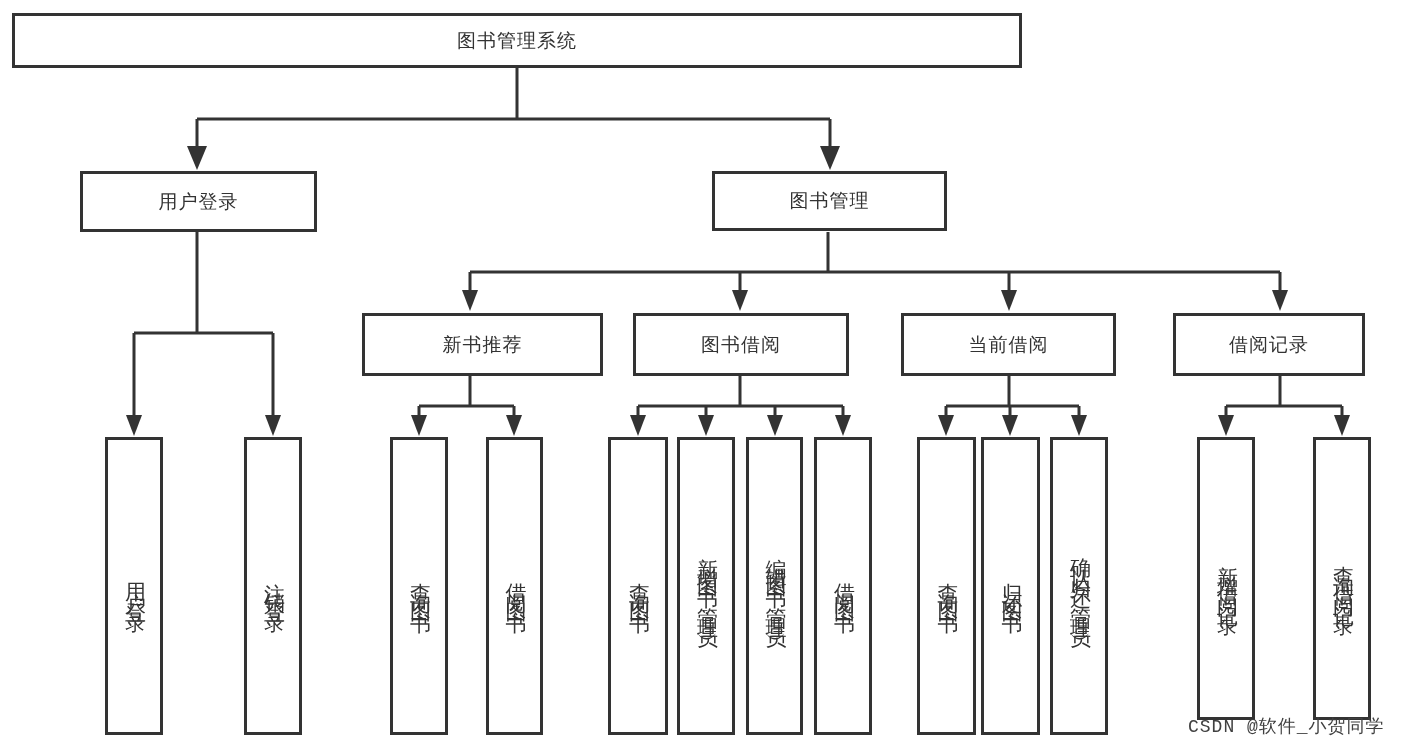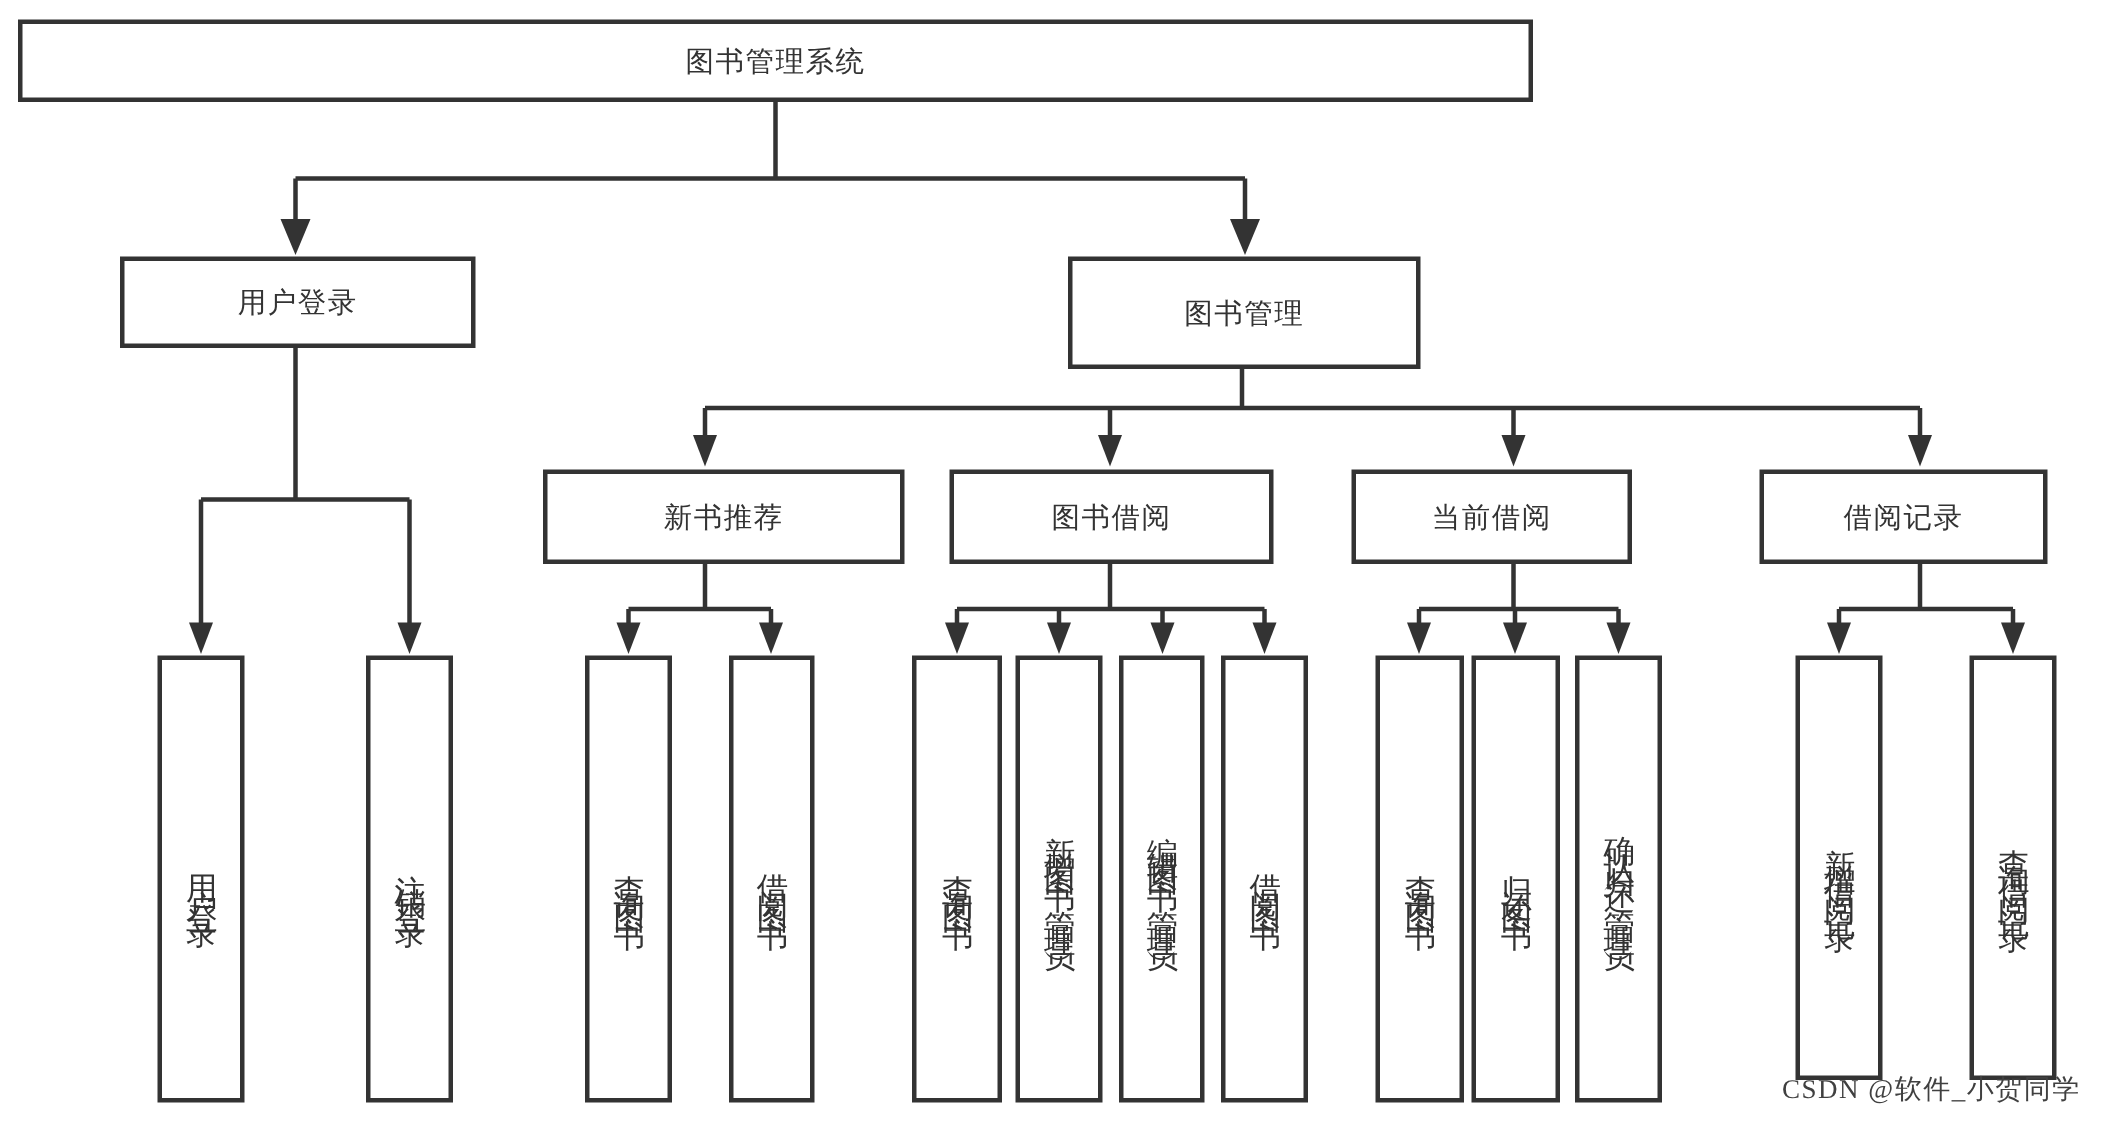--- a/index.html
+++ b/index.html
@@ -1,21 +1,21 @@
 <!DOCTYPE html>
 <html><head>
 <meta charset="utf-8">
 <style>
   html, body { margin: 0; padding: 0; background: #ffffff; }
   #canvas {
     position: relative;
     width: 1405px;
     height: 747px;
     background: #ffffff;
-    font-family: Liberation Serif, serif;
+    font-family: Liberation Mono, monospace;
     overflow: hidden;
   }
   #connectors {
     position: absolute;
     left: 0; top: 0;
     pointer-events: none;
   }
   .box {
     position: absolute;
     box-sizing: border-box;
@@ -117,31 +117,31 @@
     </g>
   </svg>
 
   <div class="box" style="left:12px; top:13px; width:1010px; height:55px;">
     <span class="hlabel">图书管理系统</span>
   </div>
 
   <div class="box" style="left:80px; top:171px; width:237px; height:61px;">
     <span class="hlabel">用户登录</span>
   </div>
-  <div class="box" style="left:712px; top:171px; width:235px; height:75px;">
+  <div class="box" style="left:712px; top:171px; width:235px; height:60px;">
     <span class="hlabel">图书管理</span>
   </div>
 
   <div class="box" style="left:362px; top:313px; width:241px; height:63px;">
     <span class="hlabel">新书推荐</span>
   </div>
   <div class="box" style="left:633px; top:313px; width:216px; height:63px;justify-content:center;">
     <span class="hlabel">图书借阅</span>
   </div>
-  <div class="box" style="left:901px; top:313px; width:187px; height:63px;">
+  <div class="box" style="left:901px; top:313px; width:215px; height:63px;">
     <span class="hlabel">当前借阅</span>
   </div>
   <div class="box" style="left:1173px; top:313px; width:192px; height:63px;text-align:right;">
     <span class="hlabel">借阅记录</span>
   </div>
 
   <div class="box" style="left:105px; top:437px; width:58px; height:298px;">
     <span class="vlabel">用户登录</span>
   </div>
   <div class="box" style="left:244px; top:437px; width:58px; height:298px;">

